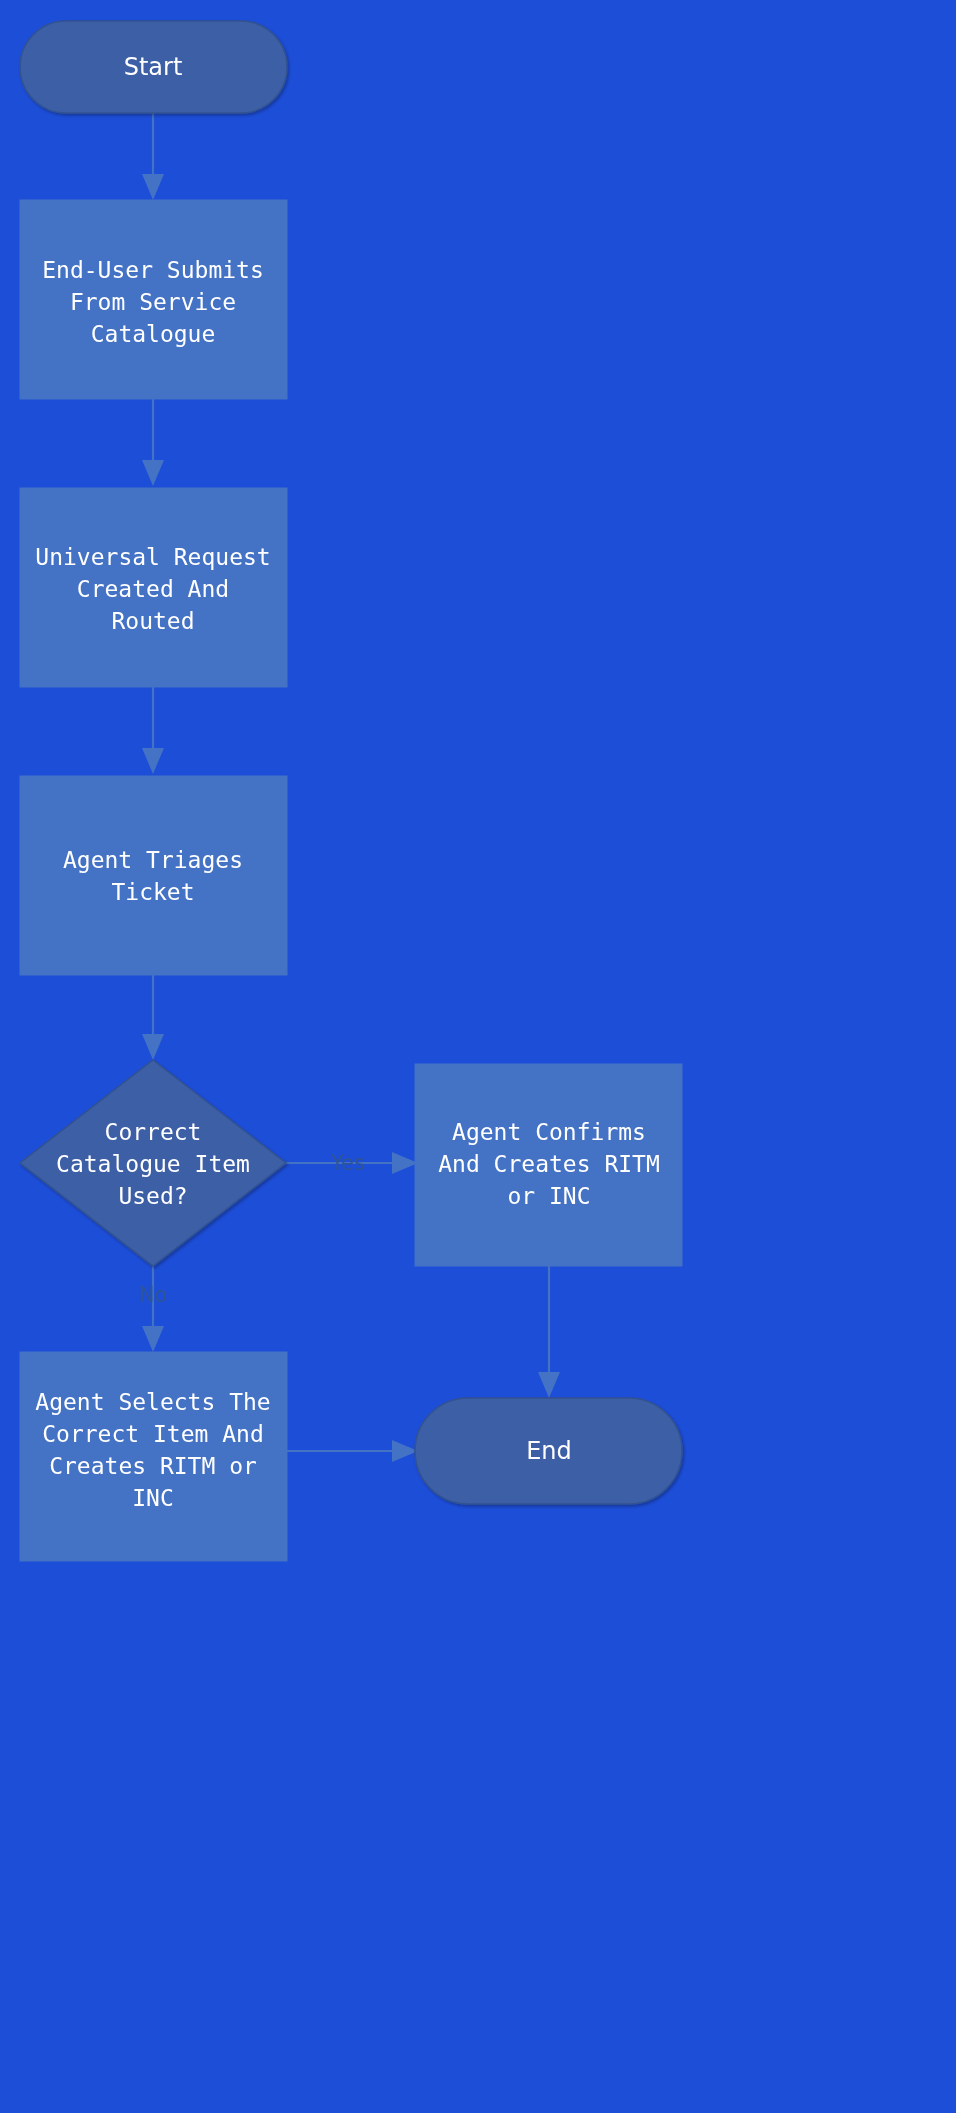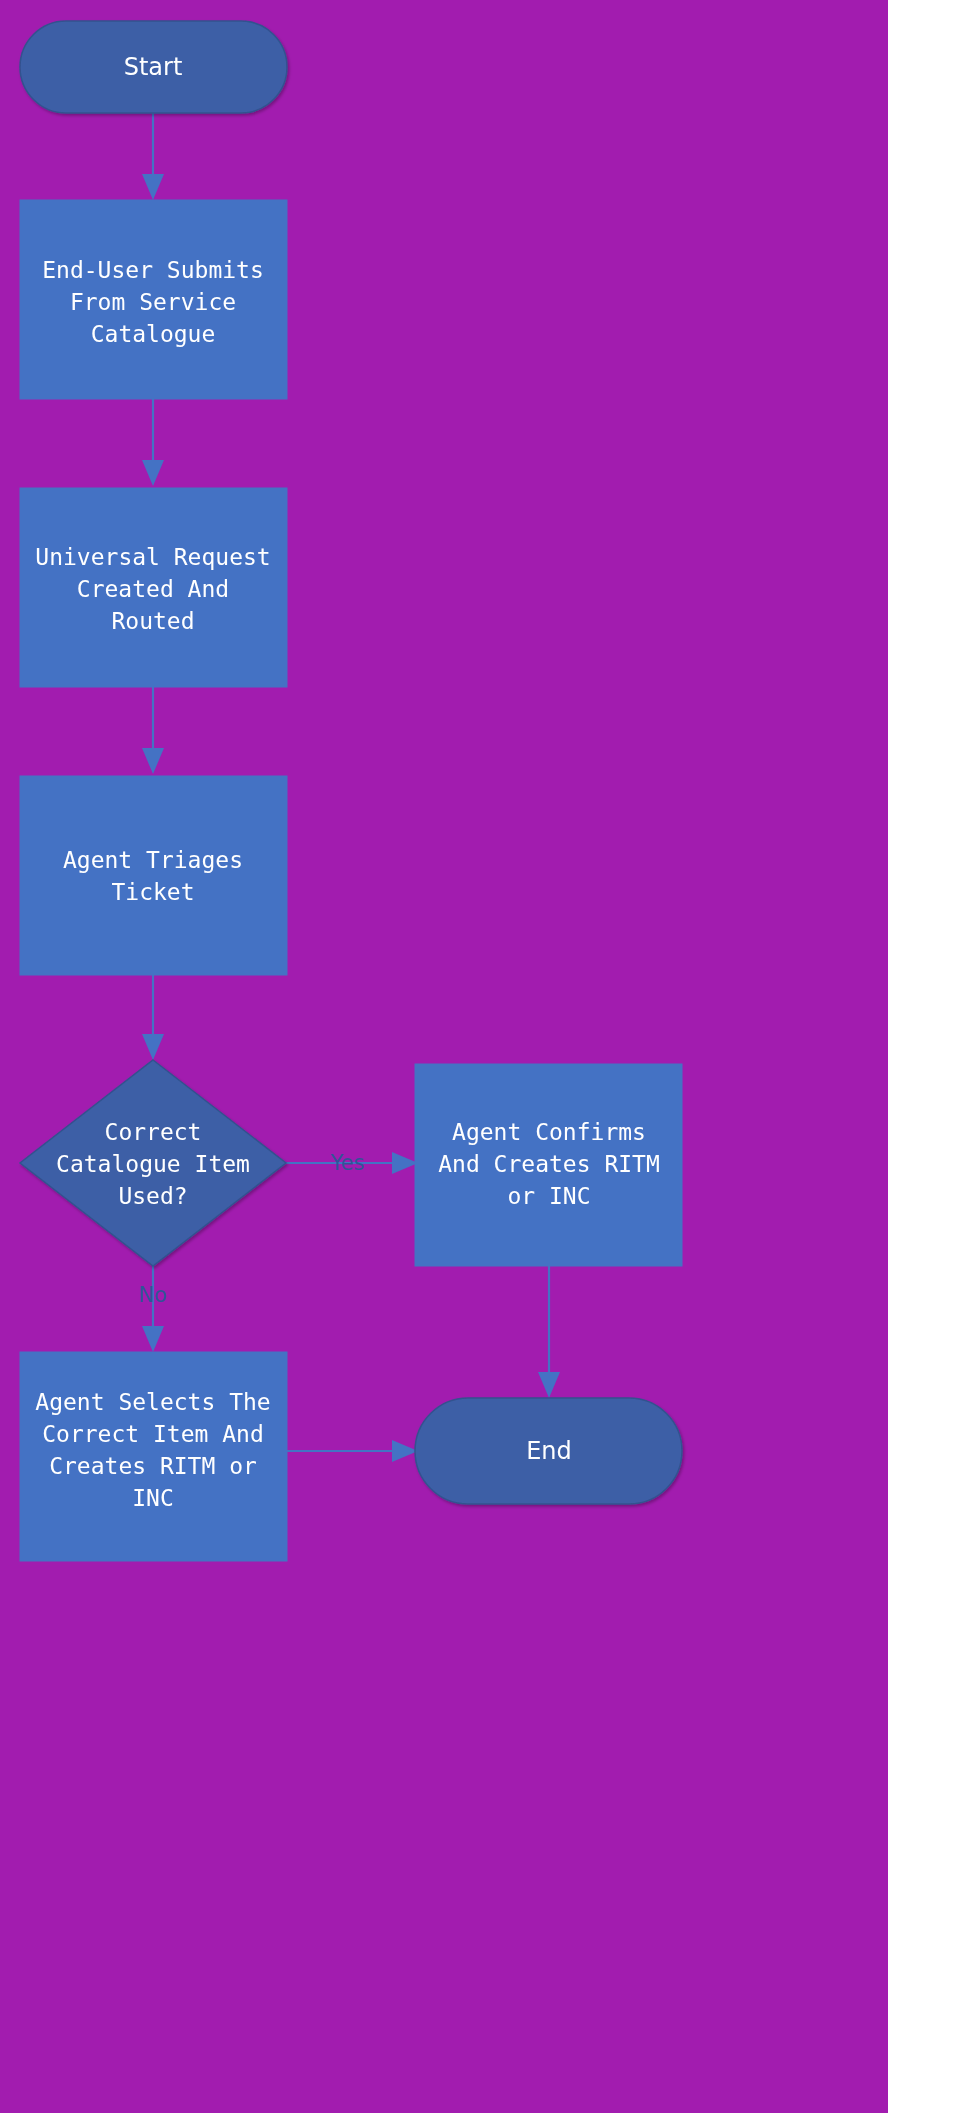--- a/index.html
+++ b/index.html
@@ -6,23 +6,23 @@
   html, body {
     margin: 0;
     padding: 0;
     background: #ffffff;
   }
   body {
     font-family: "DejaVu Sans Mono", "Liberation Mono", monospace;
   }
   #canvas {
     position: relative;
-    width: 888px;
+    width: 956px;
     height: 2113px;
-    background: #a21caf;
+    background: #1d4ed8;
     overflow: hidden;
   }
   #flow-svg {
     position: absolute;
     left: 0;
     top: 0;
     width: 956px;
     height: 2113px;
   }
   .node-label {

